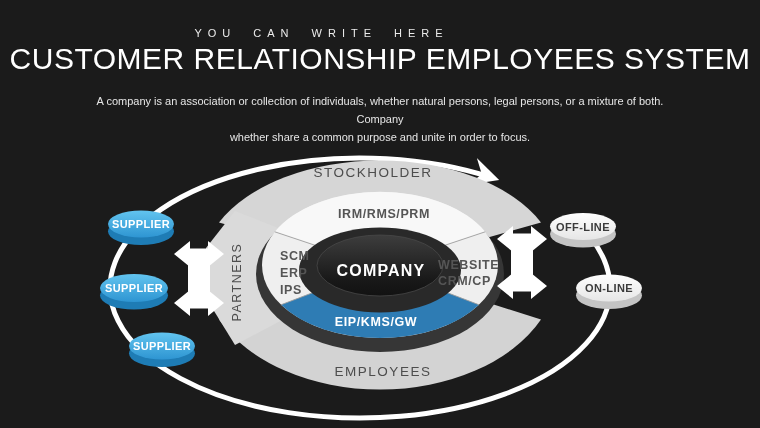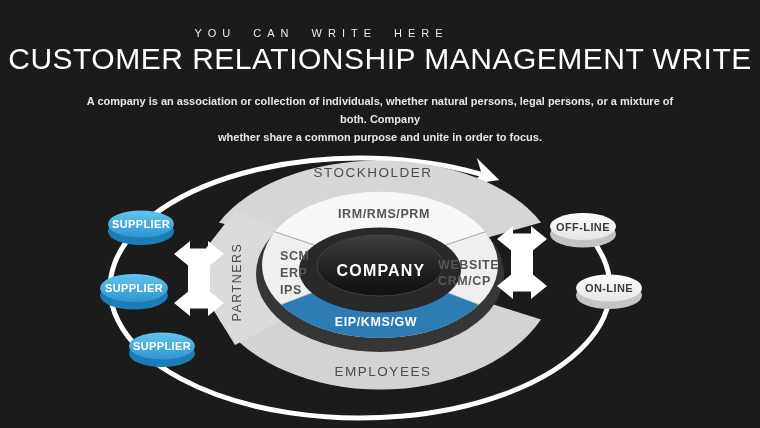--- a/index.html
+++ b/index.html
@@ -27,21 +27,21 @@
     text-align:center;color:#ECECEC;font-size:11px;
     letter-spacing:6px;word-spacing:8px;font-weight:400;
   }
   .title{
     position:absolute;top:42px;left:0;width:760px;
     text-align:center;color:#FFFFFF;font-size:30px;
     font-weight:400;letter-spacing:0.5px;white-space:nowrap;
   }
   .description{
     position:absolute;top:92px;left:80px;width:600px;
-    text-align:center;color:#E6E6E6;font-size:11px;line-height:18px;font-weight:bold;
+    text-align:center;color:#E6E6E6;font-size:11px;line-height:18px;
   }
   .diagram-wrap{position:absolute;top:0;left:0;width:760px;height:428px;}
   svg{display:block;}
   text{font-family:"Liberation Sans", sans-serif;}
   .outer-label{fill:var(--label-dark);font-size:13.5px;letter-spacing:1.5px;}
   .inner-label{fill:#555555;font-size:12.5px;font-weight:bold;letter-spacing:0.6px;}
   .white-label{fill:#FFFFFF;font-weight:bold;}
   .puck-label{font-size:11px;font-weight:bold;letter-spacing:0.4px;}
 </style>
 </head>
@@ -140,17 +140,17 @@
   </g>
   <g>
     <ellipse cx="609" cy="295.5" rx="33" ry="13.5" fill="#C4C4C4"></ellipse>
     <ellipse cx="609" cy="288" rx="33" ry="13.5" fill="url(#gradWhitePuck)"></ellipse>
     <text x="609" y="292" text-anchor="middle" class="puck-label" fill="#3B3B3B">ON-LINE</text>
   </g>
 </svg>
 </div>
 
 <div class="kicker">YOU CAN WRITE HERE</div>
-<div class="title">CUSTOMER RELATIONSHIP MANAGEMENT WRITE</div>
+<div class="title">CUSTOMER RELATIONSHIP EMPLOYEES SYSTEM</div>
 <div class="description">
   <div>A company is an association or collection of individuals, whether natural persons, legal persons, or a mixture of both. Company</div>
   <div>whether share a common purpose and unite in order to focus.</div>
 </div>
 
 </body></html>

